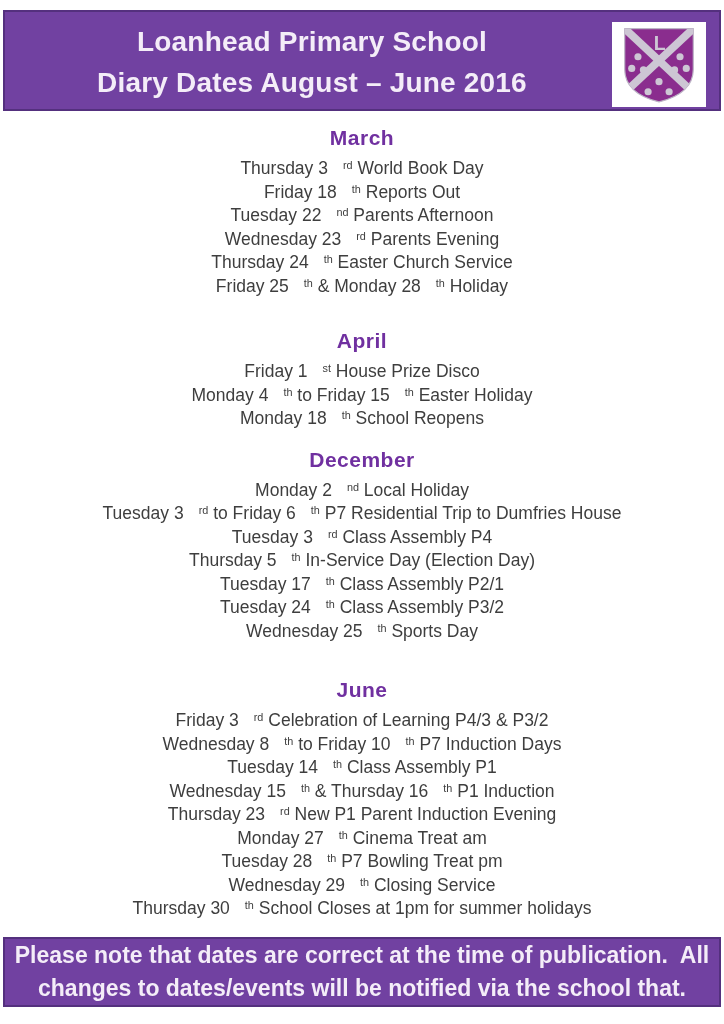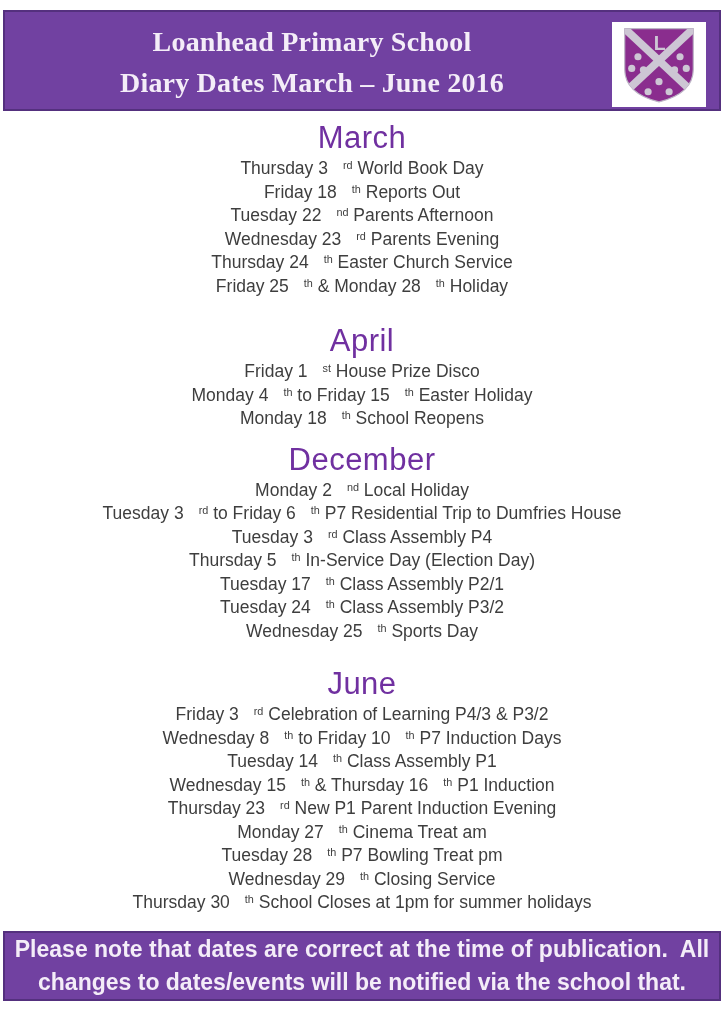--- a/index.html
+++ b/index.html
@@ -20,65 +20,65 @@
   }
   .banner{
     margin:0 3px;background:var(--banner);
     border:2px solid var(--banner-border);
     box-sizing:border-box;color:var(--banner-text);
   }
   .header-banner{
     margin-top:10px;height:101px;position:relative;
   }
   .header-titles{
-    padding:9px 130px 0 30px;text-align:center;font-family:Liberation Serif, serif;
+    padding:9px 130px 0 30px;text-align:center;
   }
   .header-title{
     font-size:28px;font-weight:700;line-height:41px;white-space:nowrap;
     letter-spacing:0.2px;
   }
   .logo-box{
     position:absolute;top:10px;right:13px;width:94px;height:85px;
     background:#ffffff;display:flex;align-items:center;justify-content:center;
   }
   .logo-box svg{display:block;}
   .content{padding-top:0;}
   .month-section{text-align:center;}
   .month-heading{
-    font-size:31px;line-height:38px;color:var(--heading);
-    font-weight:400;letter-spacing:0.5px;
+    font-size:21px;line-height:38px;color:var(--heading);
+    font-weight:700;letter-spacing:0.5px;
   }
   .event-line{
     font-size:17.5px;line-height:23.5px;color:var(--event-text);
     white-space:nowrap;
   }
   .event-line sup{
     font-size:62%;line-height:0;vertical-align:baseline;
     position:relative;top:-0.42em;padding-left:15px;
   }
   
   .month-section:nth-of-type(1){margin-top:8px;}
   .month-section:nth-of-type(2){margin-top:24px;}
   .month-section:nth-of-type(3){margin-top:10px;}
-  .month-section:nth-of-type(4){margin-top:22px;}
+  .month-section:nth-of-type(4){margin-top:28px;}
   .footer-banner{
     margin-top:16px;height:70px;text-align:center;
     display:flex;flex-direction:column;justify-content:center;
   }
   .footer-line{
     font-size:23px;font-weight:700;line-height:33px;white-space:pre-wrap;
   }
 </style>
 </head>
 <body>
 
 <div class="banner header-banner">
   <div class="header-titles">
     <div class="header-title">Loanhead Primary School</div>
-    <div class="header-title">Diary Dates March – June 2016</div>
+    <div class="header-title">Diary Dates August – June 2016</div>
   </div>
   <div class="logo-box">
     <svg width="86" height="81" viewBox="0 0 100 104">
       <defs>
         <clipPath id="shieldClip">
           <path d="M6,6 H94 V58 C94,82 74,94 50,100 C26,94 6,82 6,58 Z"></path>
         </clipPath>
       </defs>
       <path d="M6,6 H94 V58 C94,82 74,94 50,100 C26,94 6,82 6,58 Z" fill="var(--crest-shield)" stroke="#bdb5c6" stroke-width="1.5"></path>
       <g clip-path="url(#shieldClip)">

